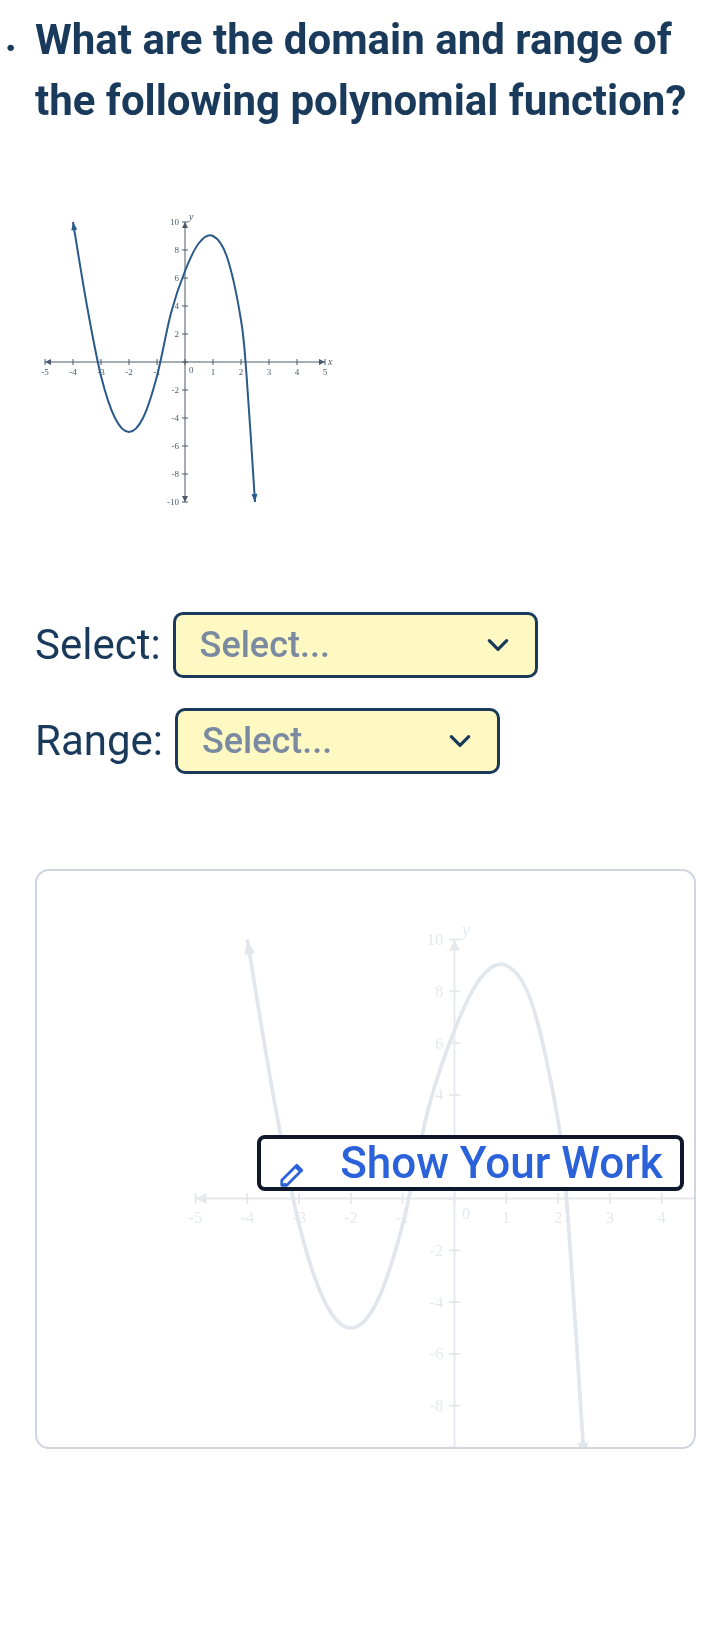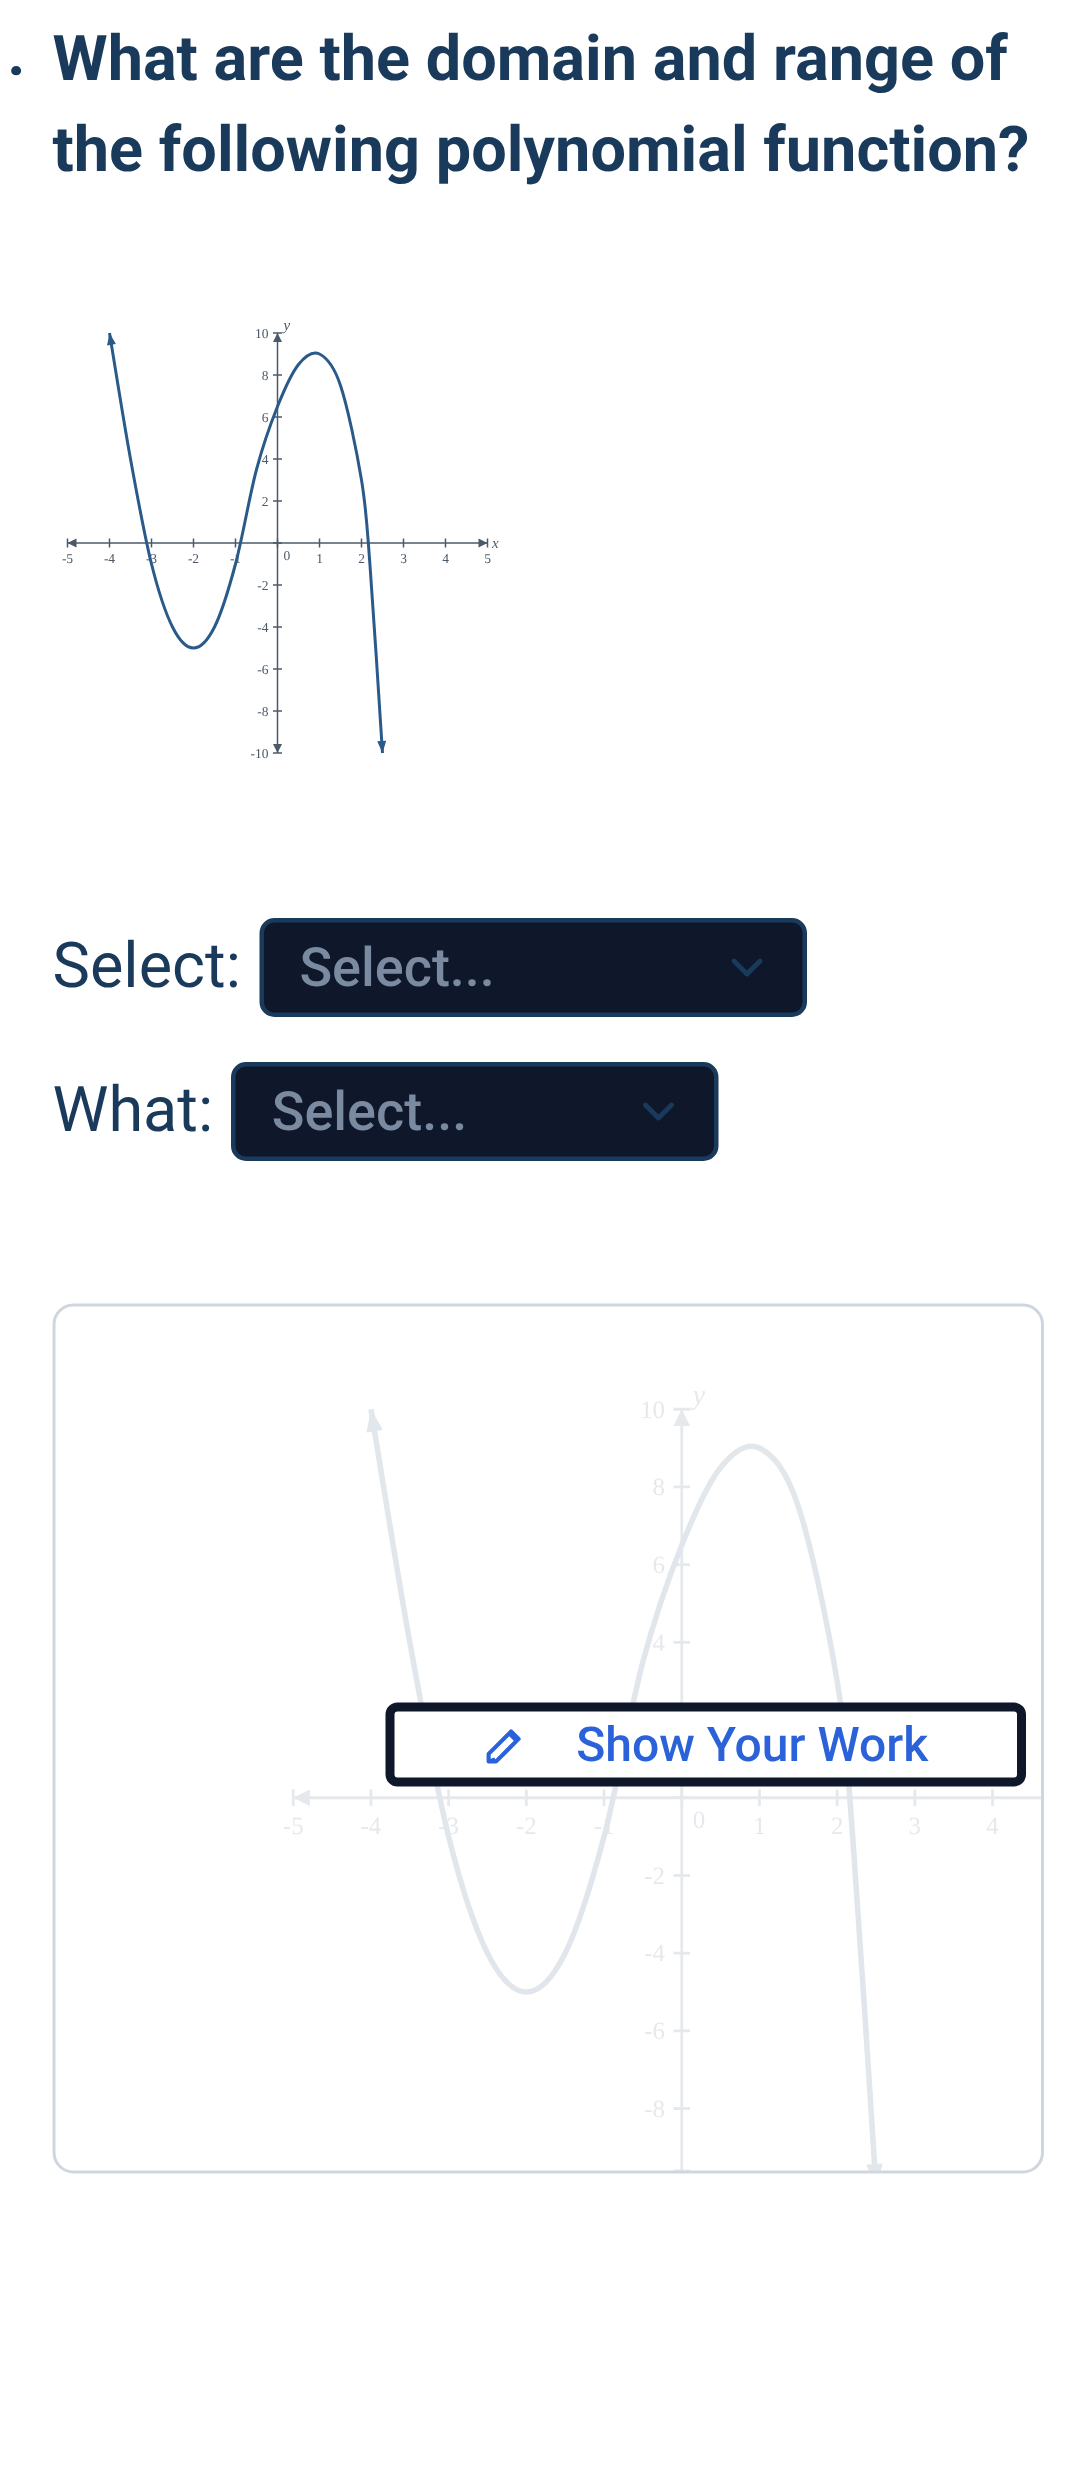--- a/index.html
+++ b/index.html
@@ -50,21 +50,21 @@
   .field-label {
     font-size: 42px;
     font-weight: 400;
     color: #1a3a5c;
     margin-right: 12px;
   }
   .select-box {
     flex: 1;
     max-width: 365px;
     height: 66px;
-    background: #0f172a;
+    background: #fef9c3;
     border: 3px solid #1a3a5c;
     border-radius: 10px;
     display: flex;
     align-items: center;
     justify-content: space-between;
     padding: 0 24px;
     cursor: pointer;
   }
   .select-placeholder {
     font-size: 36px;
@@ -92,29 +92,29 @@
     opacity: 0.25;
     transform: scale(1.85);
     transform-origin: top left;
   }
   .show-work-btn {
     position: absolute;
     top: 264px;
     left: 220px;
     right: 10px;
     height: 56px;
-    border: 6px solid #0f172a;
+    border: 4px solid #0f172a;
     border-radius: 8px;
     background: #fff;
     color: #2b62d9;
     display: flex;
     align-items: center;
     justify-content: center;
     gap: 32px;
-    font-size: 32px;
+    font-size: 44px;
     font-weight: 500;
     cursor: pointer;
   }
   .pencil-icon {
     width: 30px;
     height: 30px;
   }
 </style>
 </head>
 <body>
@@ -189,21 +189,21 @@
         <span class="select-placeholder">Select...</span>
         <span class="chevron">
           <svg viewBox="0 0 24 24" width="26" height="26">
               <path d="M4 8 L12 16 L20 8" stroke="#1a3a5c" stroke-width="3" fill="none" stroke-linecap="round" stroke-linejoin="round"></path>
             </svg>
         </span>
       </div>
     </div>
 
     <div class="field-row">
-      <div class="field-label">What:</div>
+      <div class="field-label">Range:</div>
       <div class="select-box" style="max-width:325px">
         <span class="select-placeholder">Select...</span>
         <span class="chevron">
           <svg viewBox="0 0 24 24" width="26" height="26">
               <path d="M4 8 L12 16 L20 8" stroke="#1a3a5c" stroke-width="3" fill="none" stroke-linecap="round" stroke-linejoin="round"></path>
             </svg>
         </span>
       </div>
     </div>
 

